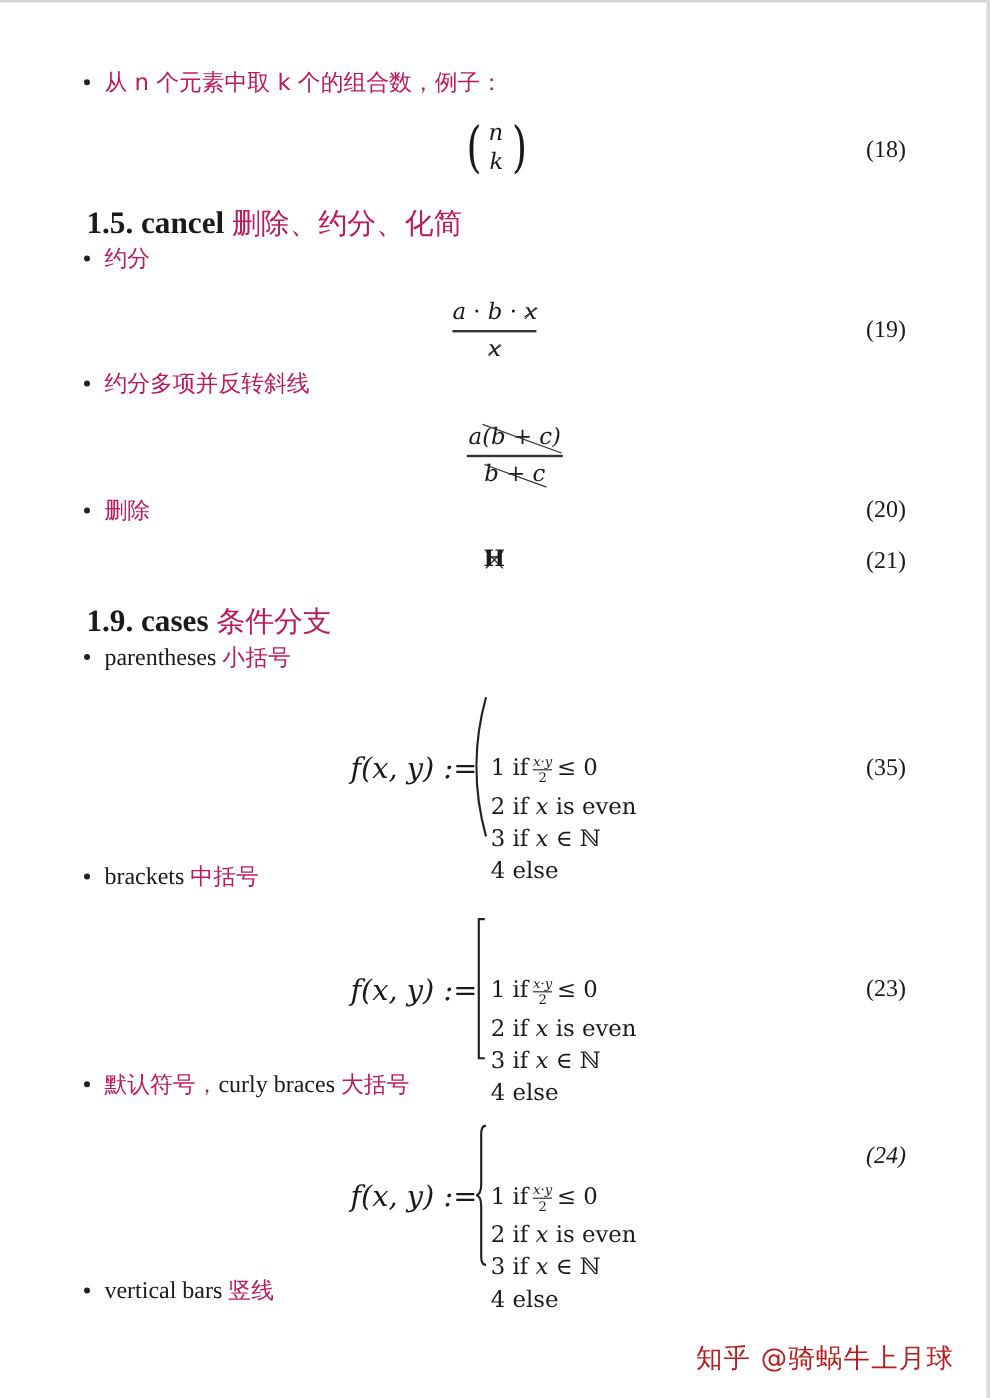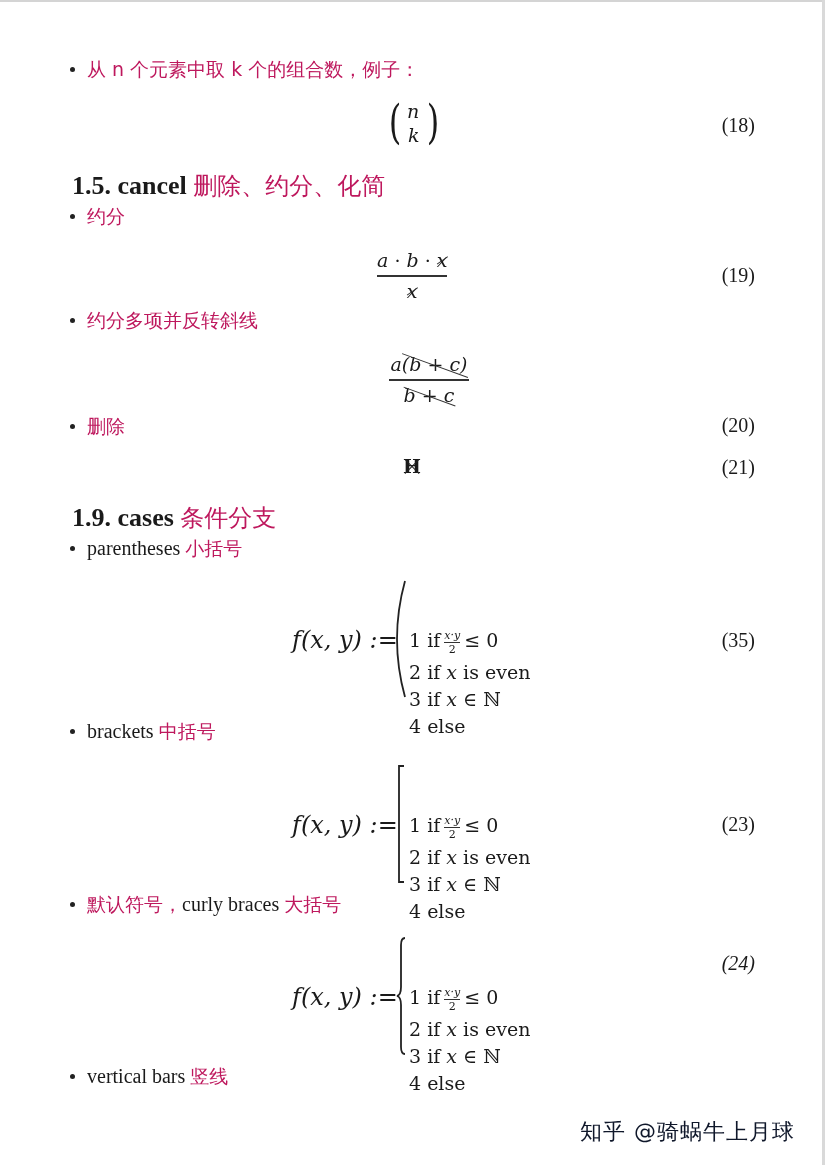--- a/index.html
+++ b/index.html
@@ -38,21 +38,21 @@
     .cancelH::after { transform: rotate(-45deg); }
     
     .cases { position: absolute; left: 292px; width: 260px; height: 120px; }
     .cases .lhs { position: absolute; left: 0; top: 46px; font-size: 24px; white-space: nowrap; }
     .cases .delim { position: absolute; left: 104px; top: 0; width: 10px; height: 118px; }
     .cases .rows { position: absolute; left: 117px; top: 4px; font-family: "DejaVu Serif", serif; font-size: 19px; margin-top: 43px; }
     .cases .row { height: 27px; line-height: 27px; white-space: nowrap; }
     .cases .row:first-child { height: 32px; }
     .sfrac { display: inline-block; vertical-align: middle; text-align: center; font-size: 11px; line-height: 11px; margin: 0 4px; }
     .sfrac .sbar { height: 1px; background: #333; margin: 1px 0; }
-    .watermark { position: absolute; left: 580px; top: 1117px; font-family: "DejaVu Sans", sans-serif; font-size: 22px; color: #0f172a; letter-spacing: 1px; white-space: nowrap; }
+    .watermark { position: absolute; left: 580px; top: 1117px; font-family: "DejaVu Sans", sans-serif; font-size: 22px; color: #b91c1c; letter-spacing: 1px; white-space: nowrap; }
   </style>
 </head>
 <body>
 
 <div class="frame-top"></div>
 <div class="frame-right"></div>
 
 <div class="bullet" style="top:57px;">
   <span class="dot"></span><span class="cjk">从 n 个元素中取 k 个的组合数，例子：</span>
 </div>

